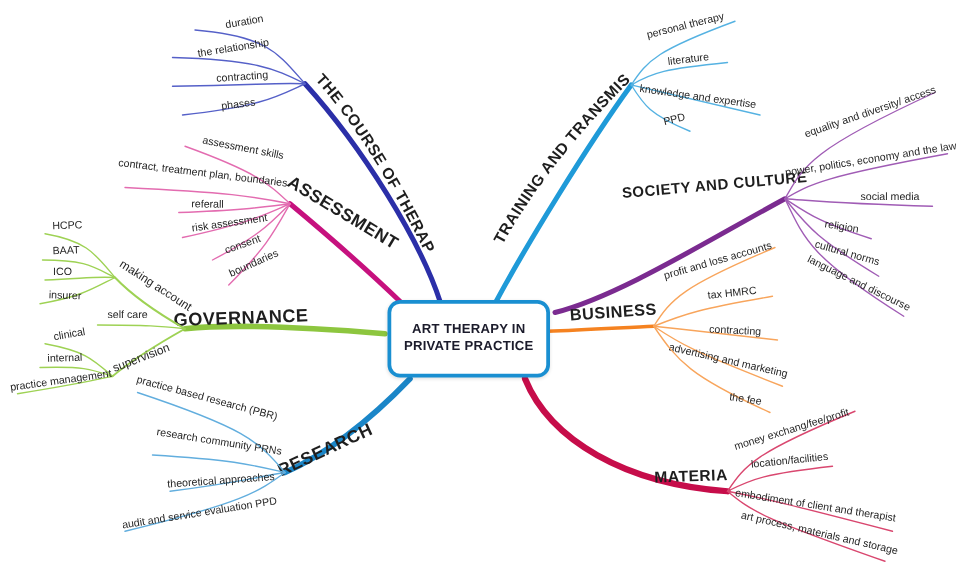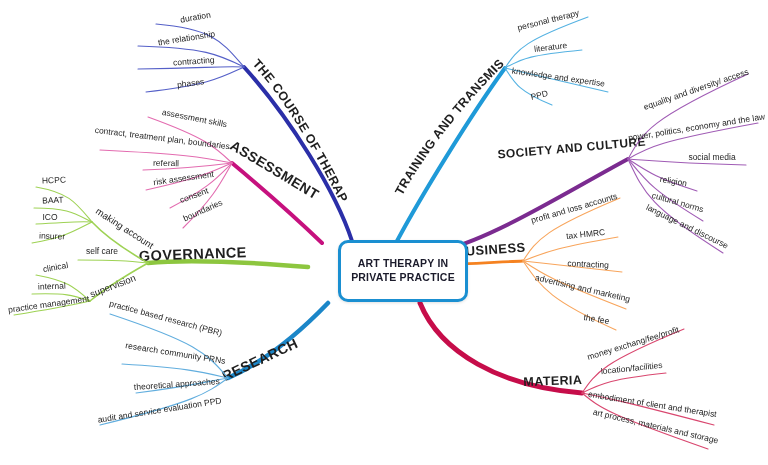--- a/index.html
+++ b/index.html
@@ -11,21 +11,20 @@
   .branch-label{font-weight:bold;fill:#1e1e1e;letter-spacing:.4px;}
   .child-label{font-size:8.5px;fill:#252525;}
   .sub-label{font-size:9.5px;fill:#252525;}
   .center-node{
     position:absolute;left:310px;top:240px;width:130px;height:62px;box-sizing:border-box;
     background:#fff;border:3px solid #1a8fd1;border-radius:10px;
     display:flex;align-items:center;justify-content:center;text-align:center;
     font-weight:bold;font-size:10.5px;line-height:1.3;color:#1b1b2b;
     padding:19px 7px;letter-spacing:.2px;
     box-shadow:0 1px 3px rgba(0,0,0,0.12);
-    margin-left:28px;
   }
 </style>
 </head>
 <body>
 
 <svg id="mindmap" width="768" height="465" viewBox="0 0 768 465">
     <defs>
       <path id="lp0" d="M252,64 C282,96 312,146 340,202" fill="none"></path>
       <path id="lp4" d="M402,196 C426,152 462,107 502,67" fill="none"></path>
     </defs>

